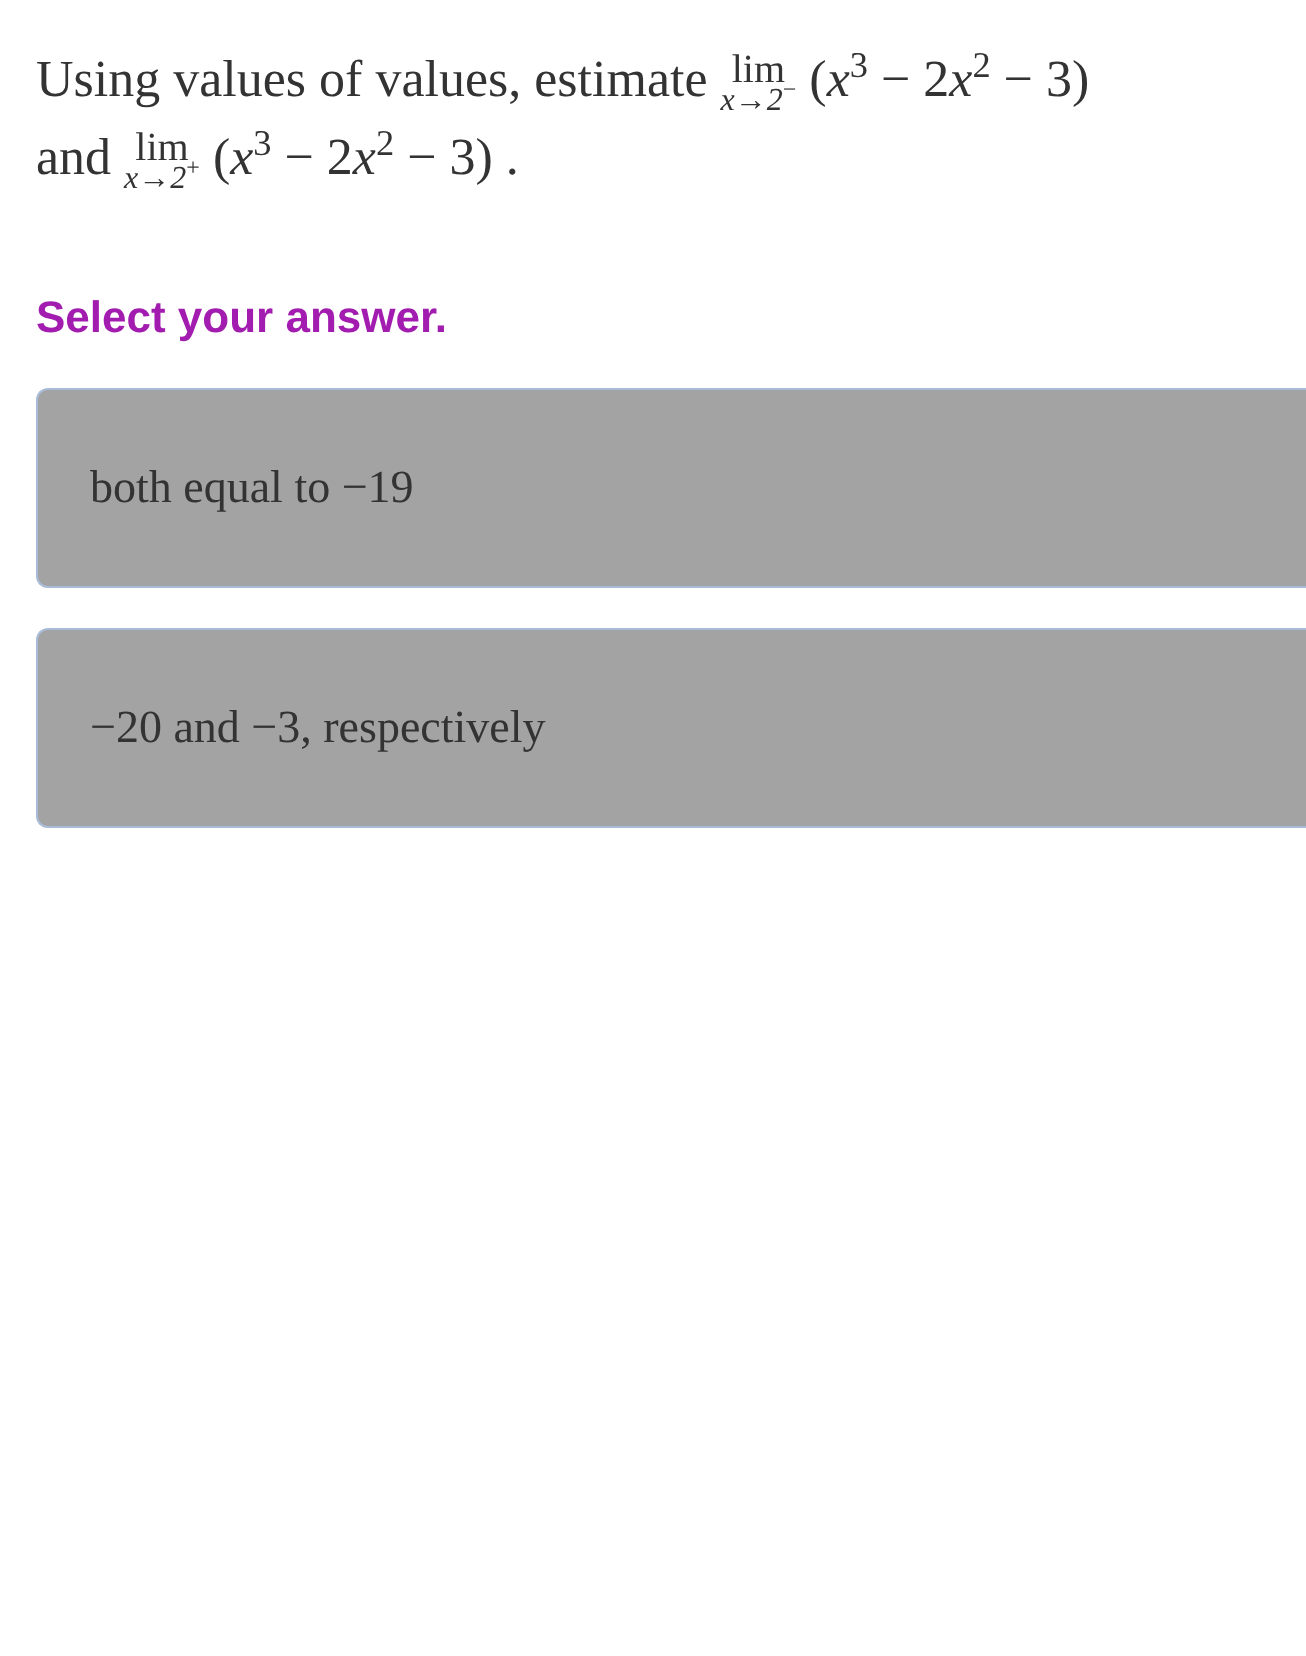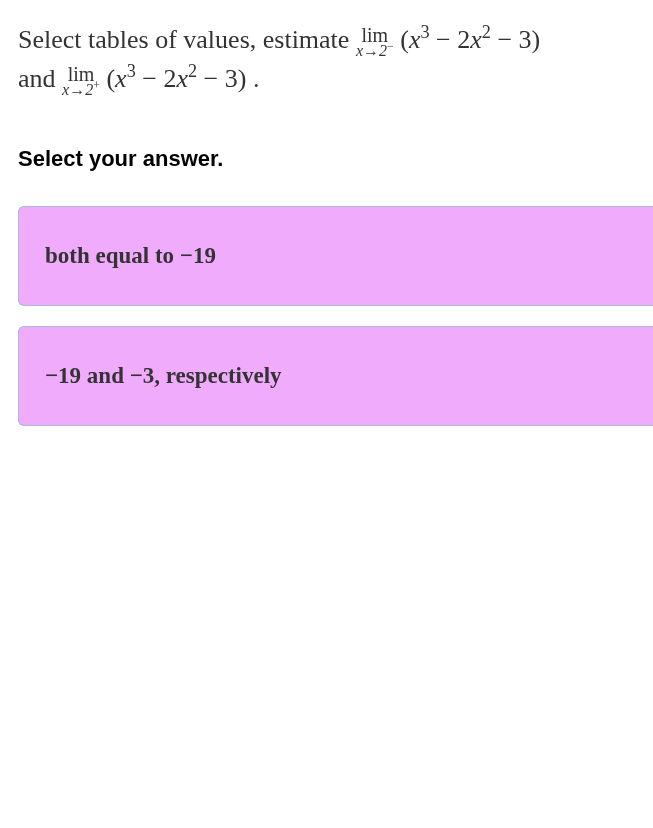--- a/index.html
+++ b/index.html
@@ -52,48 +52,47 @@
     }
     .sup-sign {
       font-size: 0.75em;
       vertical-align: super;
       line-height: 0;
     }
     .prompt {
       font-family: 'Segoe UI', Arial, sans-serif;
       font-size: 22px;
       font-weight: 700;
-      color: #000000;
-      margin-bottom: 34px;
+      color: #a21caf;
+      margin-bottom: 22px;
     }
     .options {
       display: flex;
       flex-direction: column;
       gap: 20px;
     }
     .option {
       border: 1px solid #a8bbd6;
       border-right: none;
       border-radius: 6px 0 0 6px;
       padding: 36px 26px;
       cursor: pointer;
-      background: #f0abfc;
-      font-weight: bold;
+      background: #a3a3a3;
     }
     .option-text {
       font-family: Georgia, 'Times New Roman', serif;
       font-size: 23px;
       color: #333333;
     }
   </style>
 </head>
 <body>
 
 <div class="question-text">
-  <span>Select tables of values, estimate </span>
+  <span>Using values of values, estimate </span>
   <span class="math">
     <span class="limit-wrapper">
       <span class="limit-top nonitalic">lim</span>
       <span class="limit-bottom"><span>x→2</span><span class="sup-sign nonitalic">−</span></span>
     </span>
     <span class="nonitalic">(</span><span>x</span><span class="sup nonitalic">3</span><span class="nonitalic"> − 2</span><span>x</span><span class="sup nonitalic">2</span><span class="nonitalic"> − 3)</span>
   </span>
   <br>
   <span>and </span>
   <span class="math">
@@ -105,15 +104,15 @@
   </span><span>.</span>
 </div>
 
 <div class="prompt">Select your answer.</div>
 
 <div class="options">
   <div class="option">
     <span class="option-text">both equal to −19</span>
   </div>
   <div class="option">
-    <span class="option-text">−19 and −3, respectively</span>
+    <span class="option-text">−20 and −3, respectively</span>
   </div>
 </div>
 
 </body></html>

